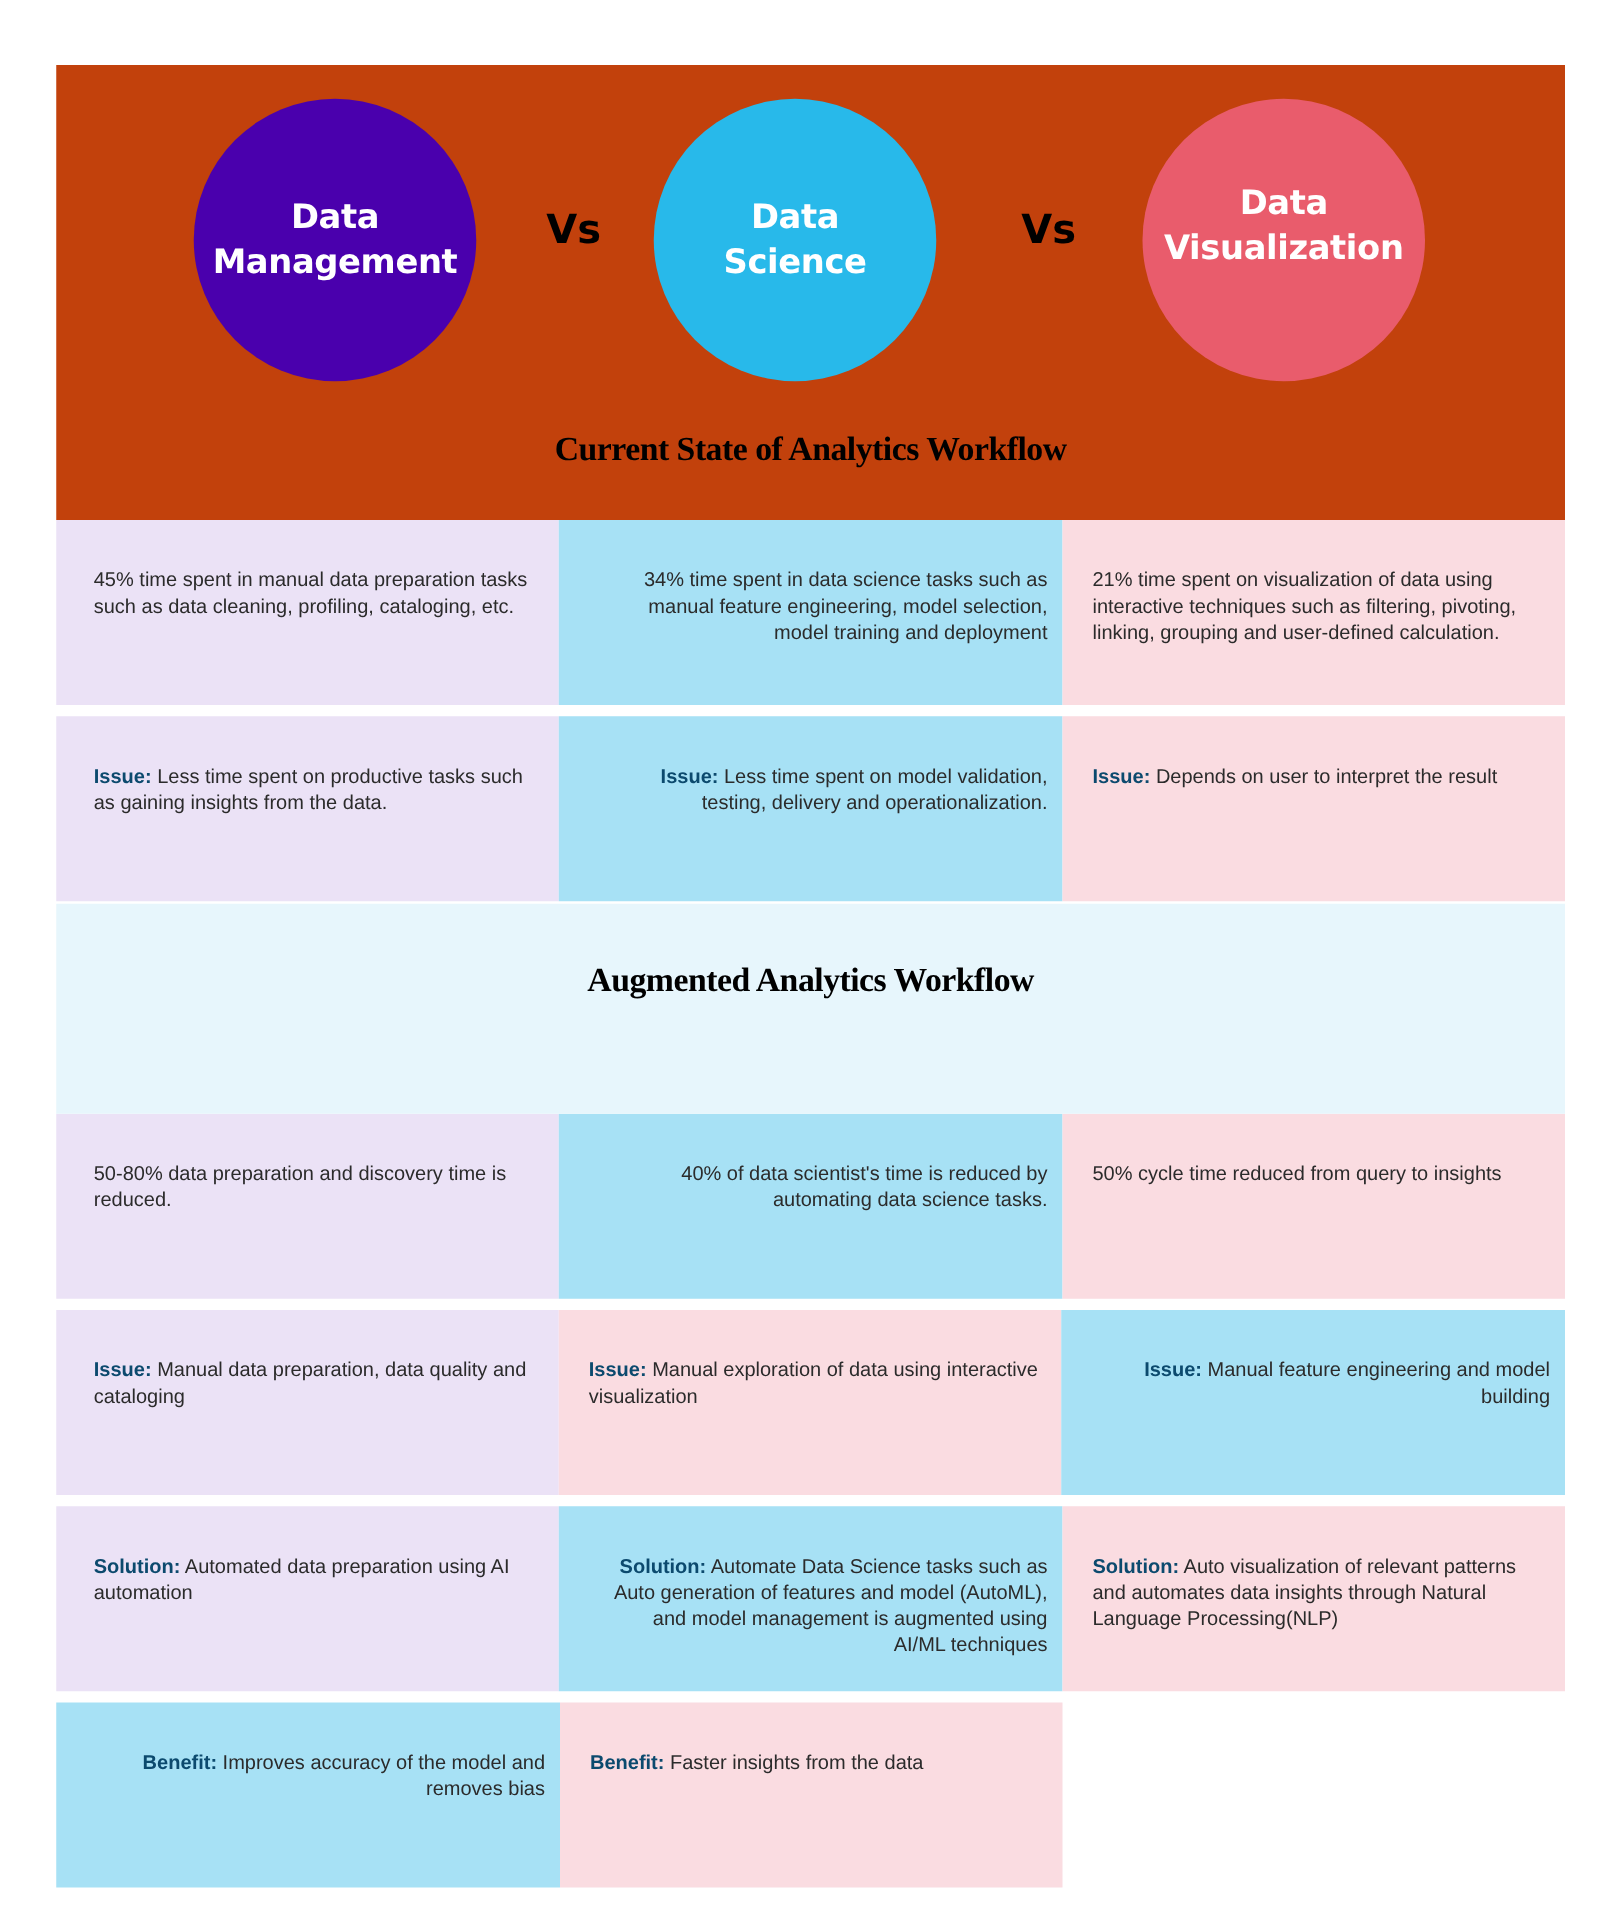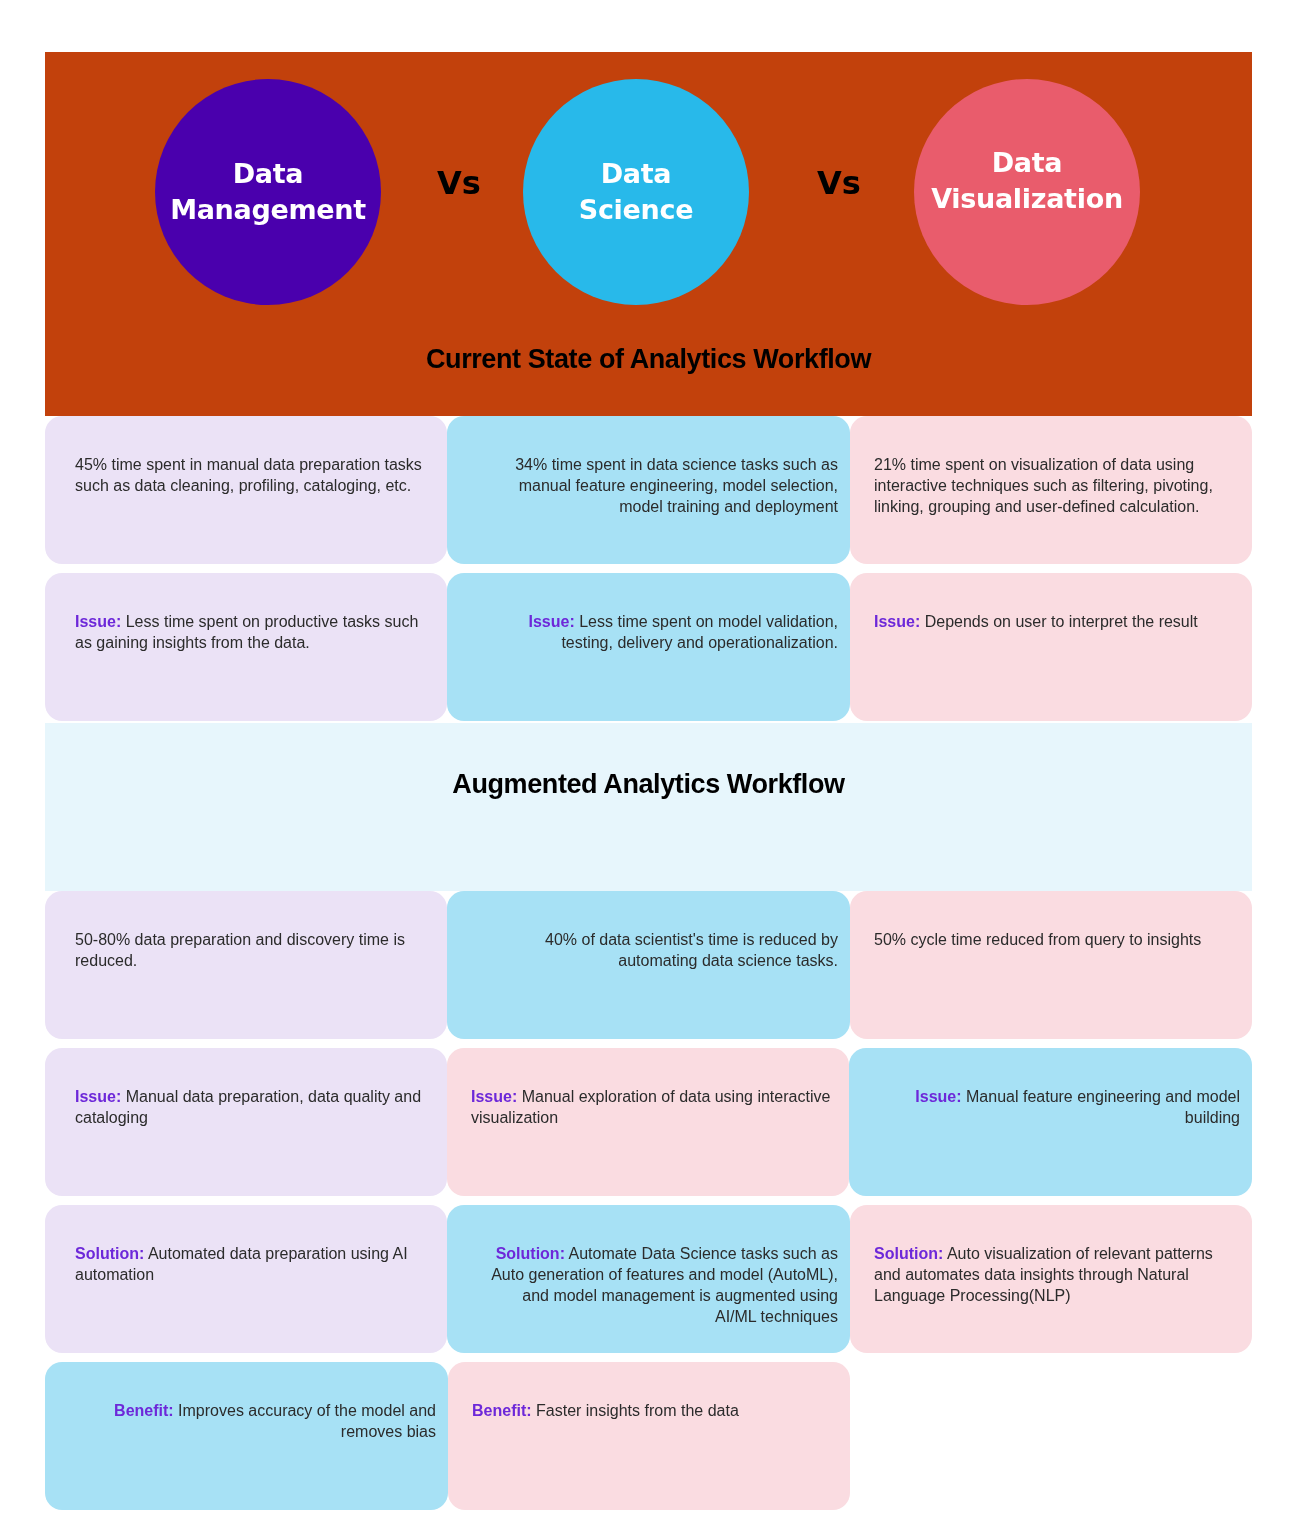--- a/index.html
+++ b/index.html
@@ -21,34 +21,34 @@
     .c3 { left: 869px; top: 27px; background: #E95C6C; }
     .c3 .inner { margin-top: -22px; }
     .vs {
       position: absolute; top: 112px; font-family: "DejaVu Sans", sans-serif;
       font-weight: bold; font-size: 32px; color: #000;
     }
     .vs1 { left: 392px; }
     .vs2 { left: 772px; }
     .section-title {
       position: absolute; left: 0; width: 100%; text-align: center;
-      font-family: Liberation Sans, sans-serif; font-weight: bold; font-size: 27px;
+      font-family: Liberation Serif, serif; font-weight: bold; font-size: 27px;
       color: #000; letter-spacing: -0.4px;
     }
     .hero .section-title { top: 292px; }
 
     .row { display: flex; height: 148px; }
     .gap { height: 9px; background: #fff; }
-    .cell { width: 402px; padding: 38px 12px 0 30px; font-size: 16px; line-height: 21px; color: #2b2b2b; border-radius: 17px; }
+    .cell { width: 402px; padding: 38px 12px 0 30px; font-size: 16px; line-height: 21px; color: #2b2b2b; }
     .cell.mid { width: 403px; padding-left: 32px; }
     .cell.last { padding-left: 24px; padding-right: 10px; }
     .col1 { background: #EBE2F6; }
     .col2 { background: #A7E1F5; text-align: right; }
     .col3 { background: #FADCE1; }
-    .label { font-weight: bold; color: #6d28d9; }
+    .label { font-weight: bold; color: #0c4a6e; }
 
     .aug-header { position: relative; height: 168px; background: #E7F6FC; margin-top: 2px; }
     .aug-header .section-title { top: 46px; }
   </style>
 </head>
 <body>
 
 <div class="panel">
 
   <div class="hero">

